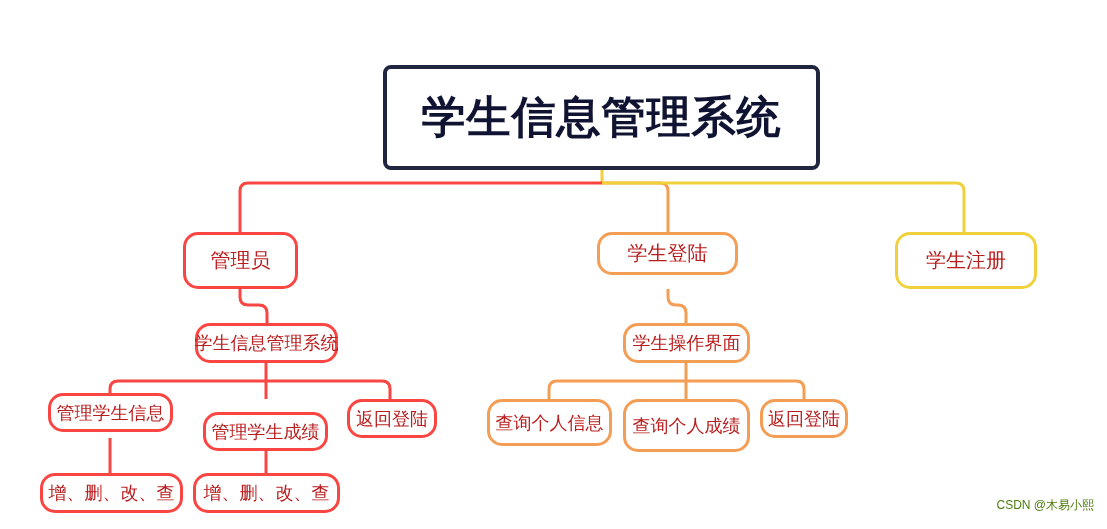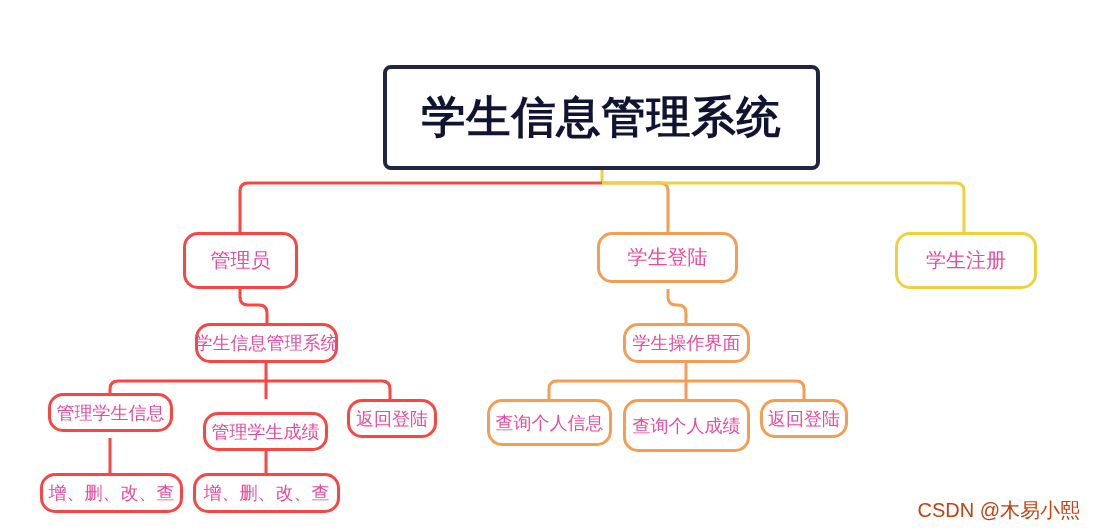--- a/index.html
+++ b/index.html
@@ -11,42 +11,42 @@
     font-family:"Liberation Sans","DejaVu Sans",sans-serif;
   }
   #connectors{position:absolute;left:0;top:0;}
   .node{
     position:absolute;
     background:#ffffff;
     border:3px solid #fa4642;
     border-radius:15px;
     display:flex;align-items:center;justify-content:center;
     box-sizing:border-box;
-    color:#ec4899;
+    color:#b91c1c;
     font-size:18px;
     white-space:nowrap;
     z-index:2;
   }
   .node.red{border-color:#fa4642;}
   .node.orange{border-color:#f49d55;}
   .node.yellow{border-color:#f0d13d;}
   .node.root{
     border:4px solid #212640;
     border-radius:8px;
     font-size:44px;
     font-weight:bold;
     color:#101432;
     letter-spacing:1px;
   }
   .lvl2{font-size:20px;}
   .watermark{
     position:absolute;
-    right:27px;top:497px;
-    font-size:20px;
-    color:#c2410c;
+    right:13px;top:497px;
+    font-size:12px;
+    color:#4d7c0f;
     z-index:3;
   }
 </style>
 </head>
 <body>
 
 <div id="canvas">
 
   <svg id="connectors" width="1107" height="529" viewBox="0 0 1107 529" fill="none">
 
@@ -66,21 +66,21 @@
     <path stroke-width="3" d="M 266 438 V 473" stroke="#fa4642"></path>
   </svg>
 
   <div class="node root" style="left:383px;top:65px;width:437px;height:105px">
     <span>学生信息管理系统</span>
   </div>
 
   <div class="node red lvl2" style="left:183px;top:232px;width:115px;height:57px">
     <span>管理员</span>
   </div>
-  <div class="node orange lvl2" style="left:597px;top:232px;width:141px;height:51px">
+  <div class="node orange lvl2" style="left:597px;top:232px;width:141px;height:43px">
     <span>学生登陆</span>
   </div>
   <div class="node yellow lvl2" style="left:895px;top:232px;width:142px;height:57px">
     <span>学生注册</span>
   </div>
 
   <div class="node red" style="left:195px;top:323px;width:143px;height:40px">
     <span>学生信息管理系统</span>
   </div>
   <div class="node orange" style="left:623px;top:323px;width:127px;height:40px">

